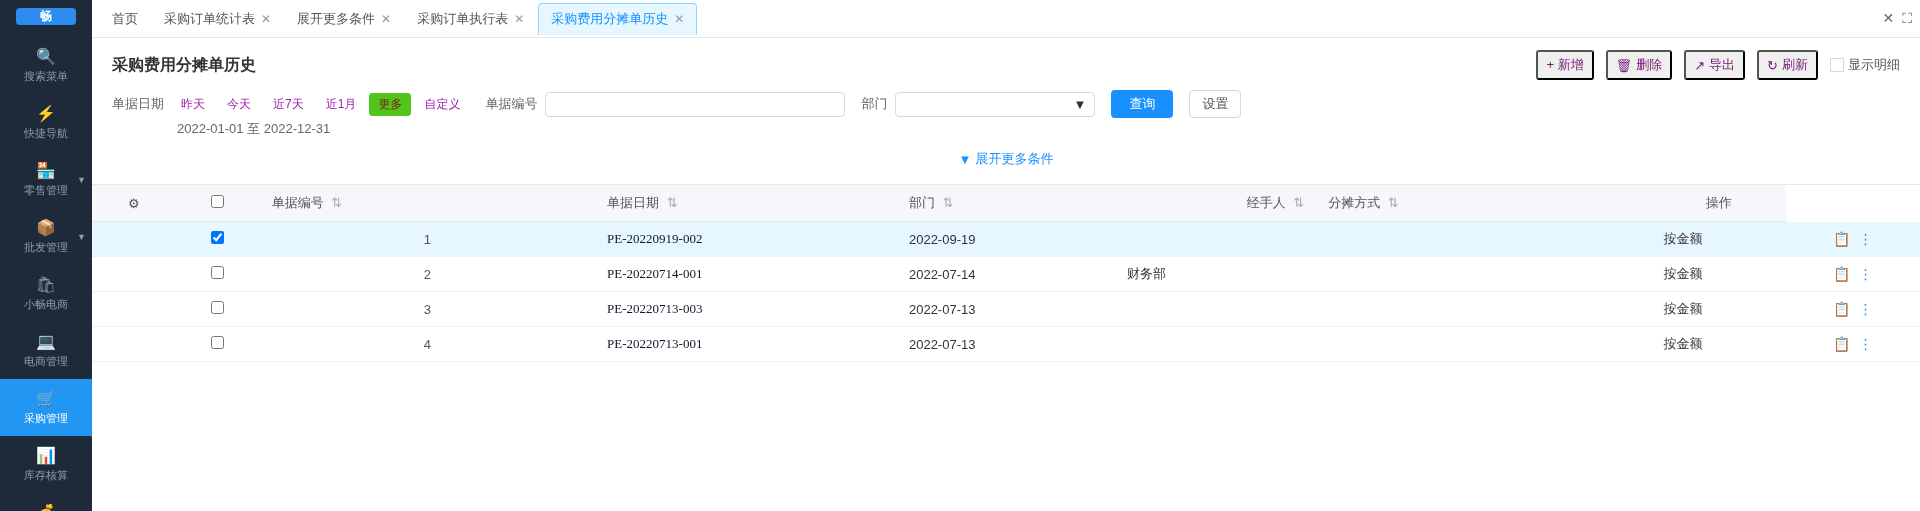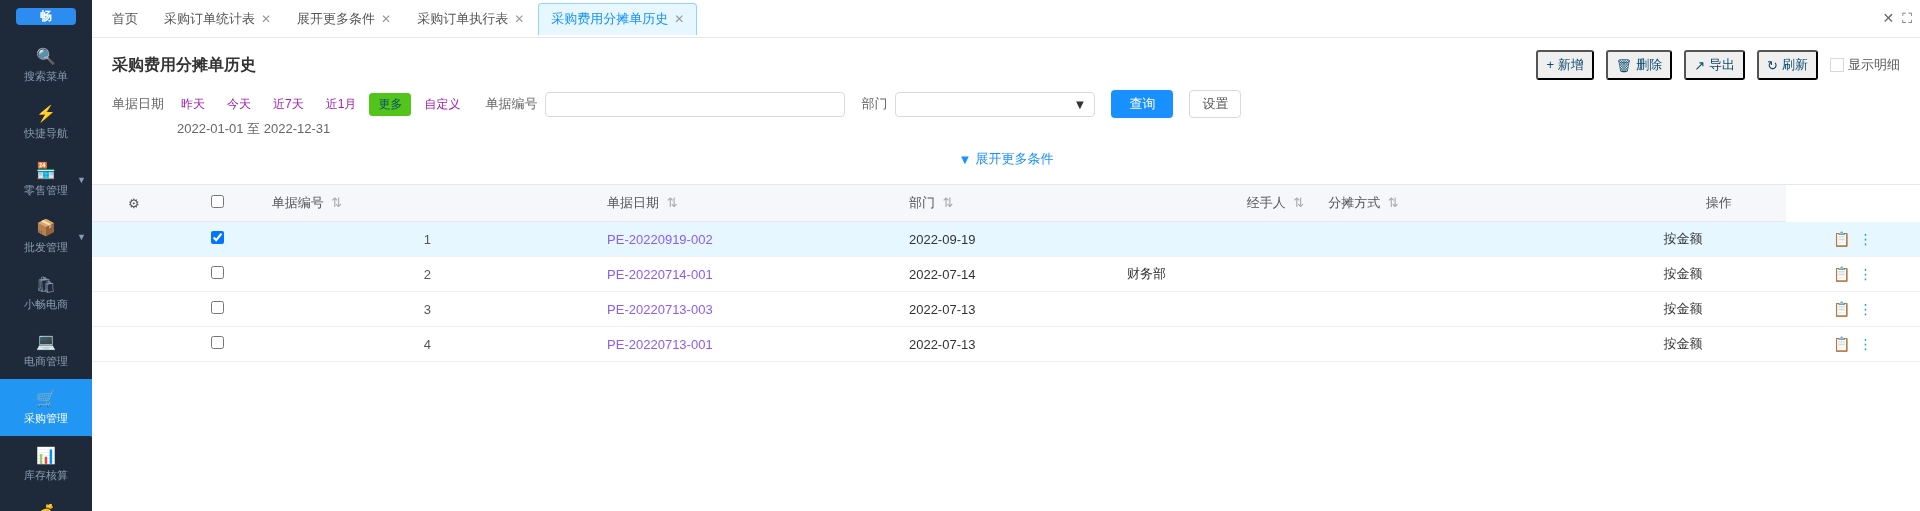--- a/index.html
+++ b/index.html
@@ -95,21 +95,21 @@
     .header-actions {
       display: flex;
       align-items: center;
       gap: 12px;
     }
     .action-btn {
       display: flex;
       align-items: center;
       gap: 4px;
       font-size: 13px;
-      color: #0c4a6e;
+      color: #701a75;
       cursor: pointer;
       padding: 4px 8px;
       border-radius: 3px;
       text-align: center;
     }
     .show-columns-btn { display: flex; align-items: center; gap: 4px; font-size: 13px; color: #555; cursor: pointer; }
     .checkbox-display { width: 14px; height: 14px; border: 1px solid #d9d9d9; display: inline-block; vertical-align: middle; }
 
     
     .filter-bar {
@@ -133,21 +133,21 @@
     .filter-label { white-space: nowrap; color: #666; }
     .date-chips { display: flex; gap: 4px; align-items: center; }
     .chip {
       padding: 2px 8px;
       border-radius: 3px;
       font-size: 12px;
       cursor: pointer;
       color: #a21caf;
       border: 1px solid transparent;
     }
-    .chip.more { background: #52c41a; color: #0c4a6e; border-color: #52c41a; }
+    .chip.more { background: #52c41a; color: #7f1d1d; border-color: #52c41a; }
     .date-range-text { font-size: 13px; color: #666; margin-top: 14px; }
     .filter-input {
       border: 1px solid #d9d9d9;
       border-radius: 4px;
       padding: 4px 8px;
       font-size: 13px;
       width: 300px;
       outline: none;
     }
     .filter-select {
@@ -217,21 +217,21 @@
     }
     thead th .sort-icon { color: #aaa; margin-left: 4px; }
     tbody tr {
       border-bottom: 1px solid #f0f0f0;
     }
     tbody tr.row-selected { background: #e6f7ff; }
     tbody td {
       padding: 8px 12px;
       color: #333;
     }
-    .link-text { color: #8b5cf6; cursor: pointer; text-decoration: none; }
+    .link-text { color: #0f172a; cursor: pointer; text-decoration: none; font-family: Liberation Serif, serif; }
     .op-icons { display: flex; gap: 8px; color: #1890ff; }
     .op-icon { cursor: pointer; font-size: 14px; }
     .checkbox-cell { text-align: center; }
     .settings-col { text-align: center; }
     .col-narrow { width: 50px; }
     .col-doc-num { width: 200px; }
     .col-date { width: 130px; }
     .col-dept { width: 120px; }
     .col-handler { width: 100px; text-align: right; }
     .col-split { width: 200px; }

